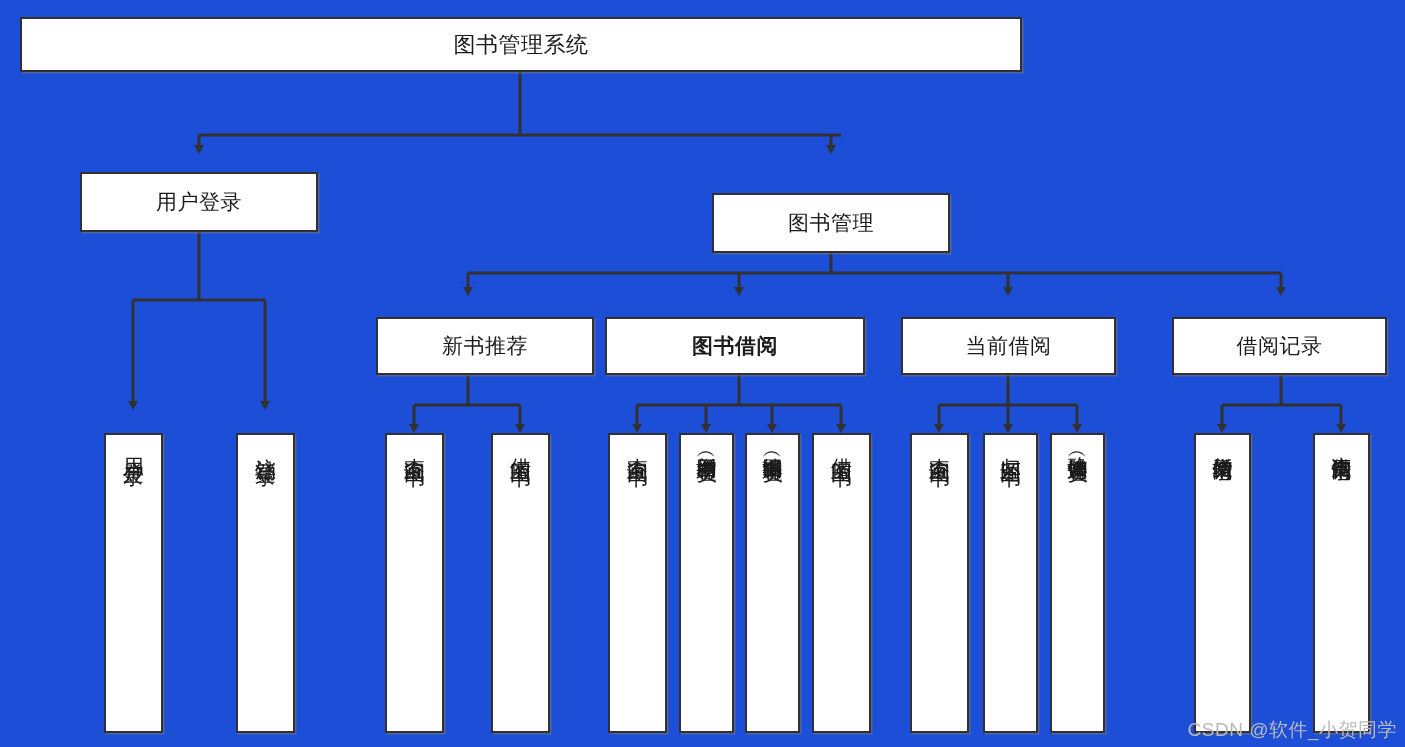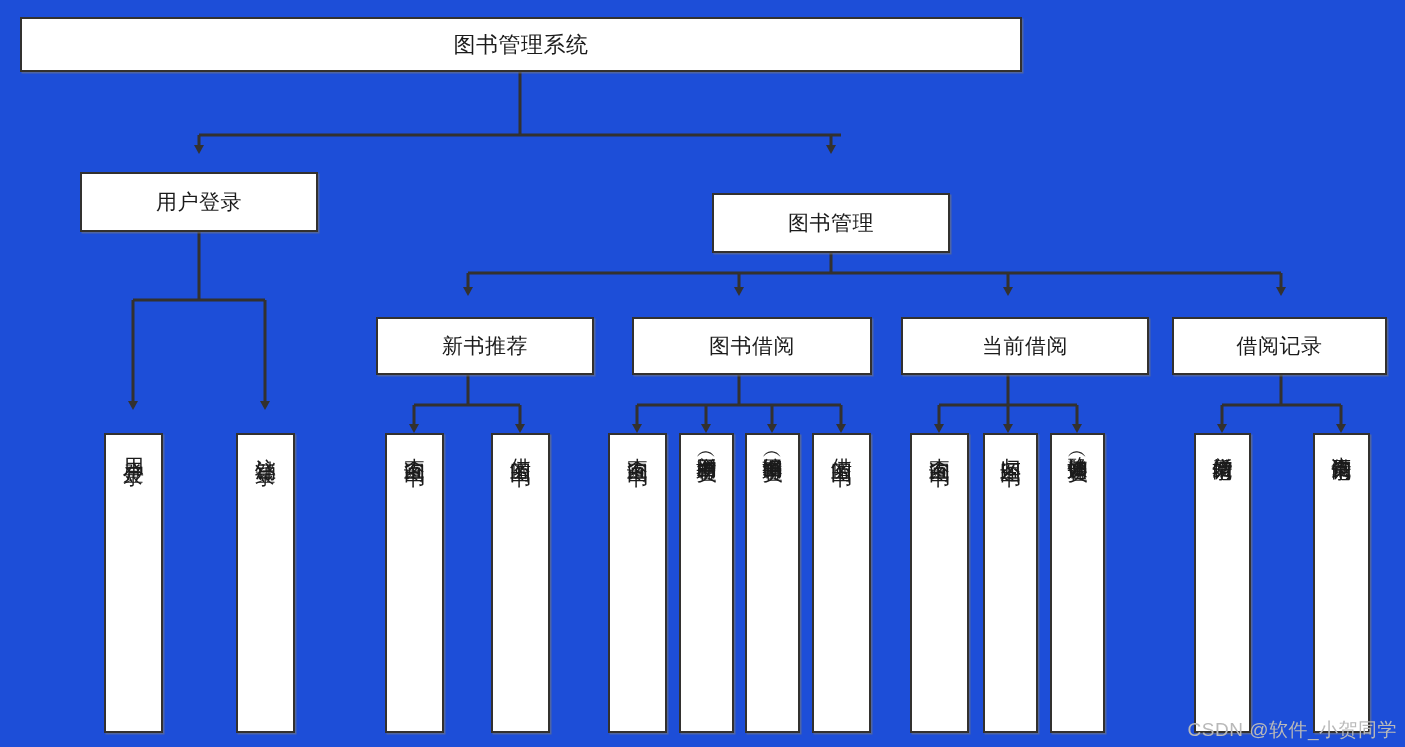--- a/index.html
+++ b/index.html
@@ -142,24 +142,24 @@
   <div class="node horiz" style="left:80px; top:172px; width:238px; height:60px;">
     <span class="node-label">用户登录</span>
   </div>
   <div class="node horiz" style="left:712px; top:172px; width:238px; height:60px;margin-top:21px;">
     <span class="node-label">图书管理</span>
   </div>
 
   <div class="node horiz" style="left:376px; top:317px; width:218px; height:58px;">
     <span class="node-label">新书推荐</span>
   </div>
-  <div class="node horiz" style="left:632px; top:317px; width:240px; height:58px;">
+  <div class="node horiz" style="left:605px; top:317px; width:260px; height:58px;font-weight:bold;">
     <span class="node-label">图书借阅</span>
   </div>
-  <div class="node horiz" style="left:901px; top:317px; width:248px; height:58px;">
+  <div class="node horiz" style="left:901px; top:317px; width:215px; height:58px;">
     <span class="node-label">当前借阅</span>
   </div>
   <div class="node horiz" style="left:1172px; top:317px; width:215px; height:58px;">
     <span class="node-label">借阅记录</span>
   </div>
 
   <div class="node vert" style="left:104px; top:433px; width:59px; height:300px;">
     <span class="node-label">用户登录</span>
   </div>
   <div class="node vert" style="left:236px; top:433px; width:59px; height:300px;">

